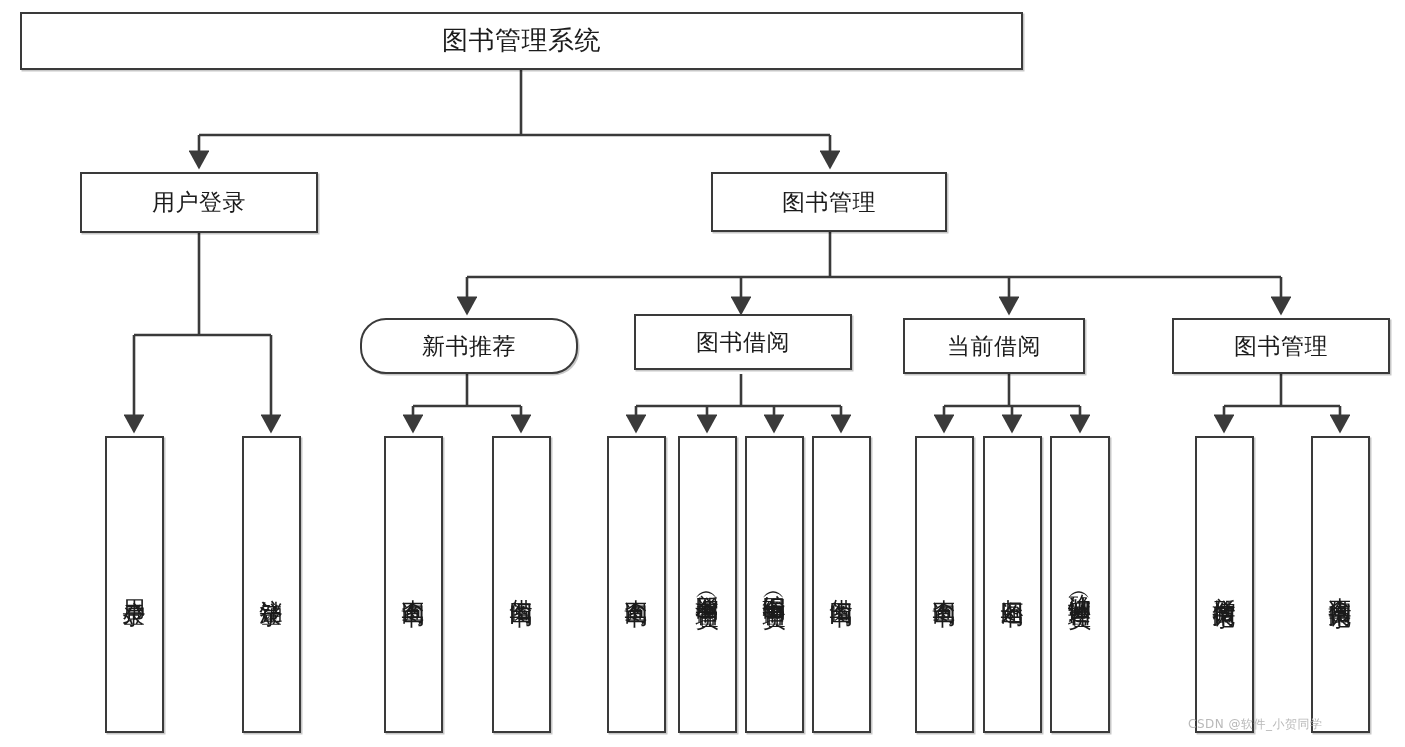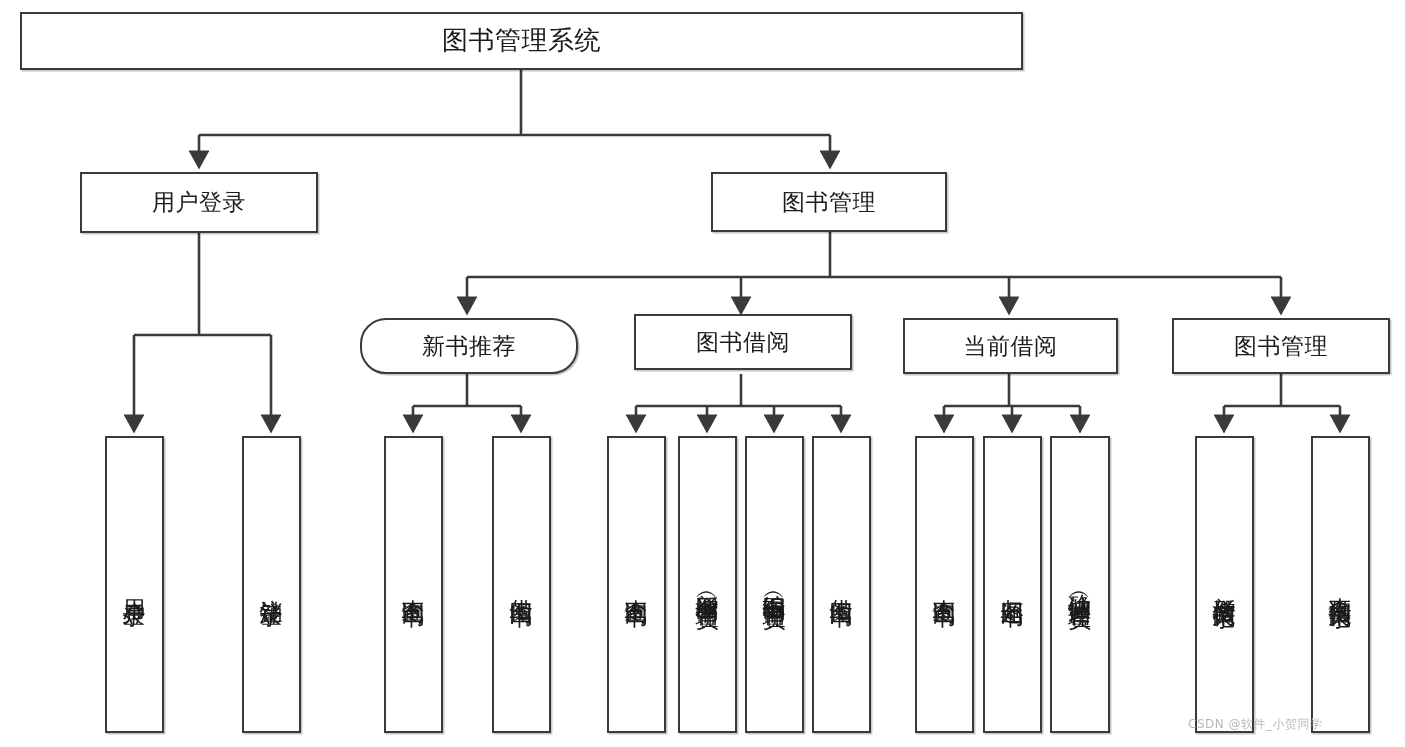--- a/index.html
+++ b/index.html
@@ -136,21 +136,21 @@
   <div class="node horiz" style="left:711px; top:172px; width:236px; height:60px;">
     <span>图书管理</span>
   </div>
 
   <div class="node horiz" style="left:360px; top:318px; width:218px; height:56px;border-radius:26px;">
     <span>新书推荐</span>
   </div>
   <div class="node horiz" style="left:634px; top:314px; width:218px; height:56px;">
     <span>图书借阅</span>
   </div>
-  <div class="node horiz" style="left:903px; top:318px; width:215px; height:56px;">
+  <div class="node horiz" style="left:903px; top:318px; width:182px; height:56px;">
     <span>当前借阅</span>
   </div>
   <div class="node horiz" style="left:1172px; top:318px; width:218px; height:56px;">
     <span>图书管理</span>
   </div>
 
   <div class="node vert" style="left:105px; top:436px; width:59px; height:297px;">
     <span class="vtext">用户登录</span>
   </div>
   <div class="node vert" style="left:242px; top:436px; width:59px; height:297px;">

